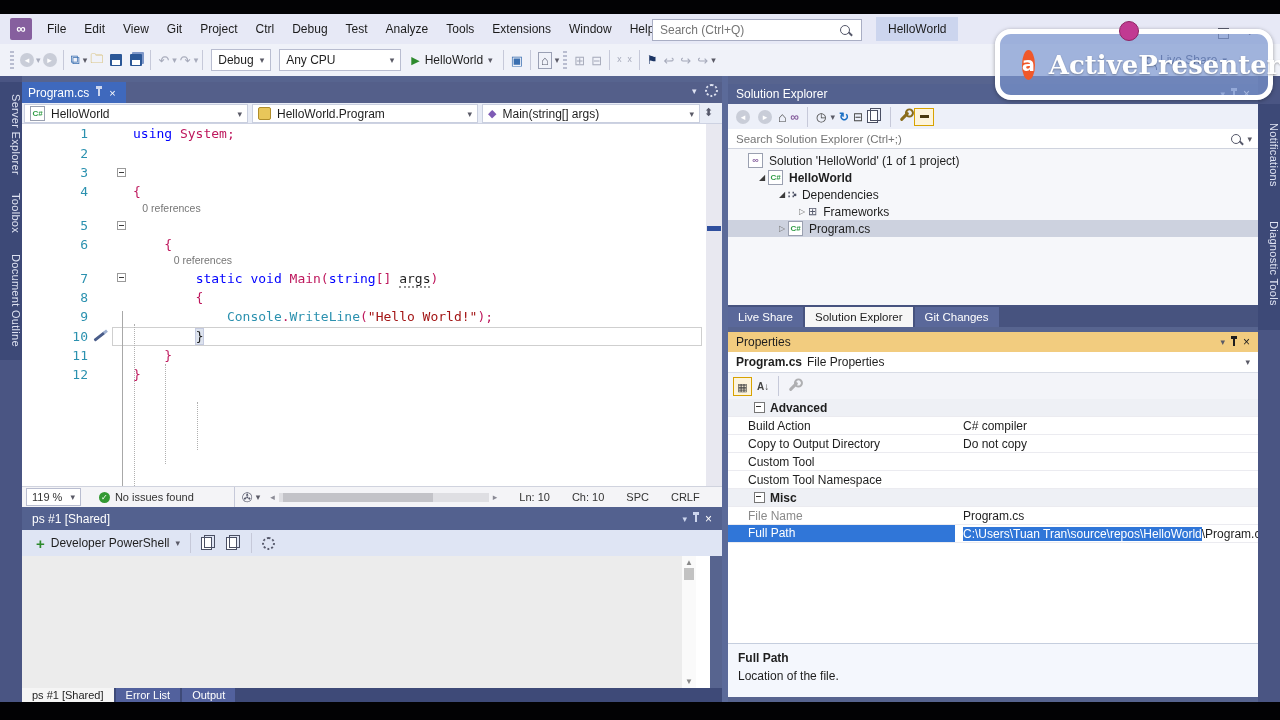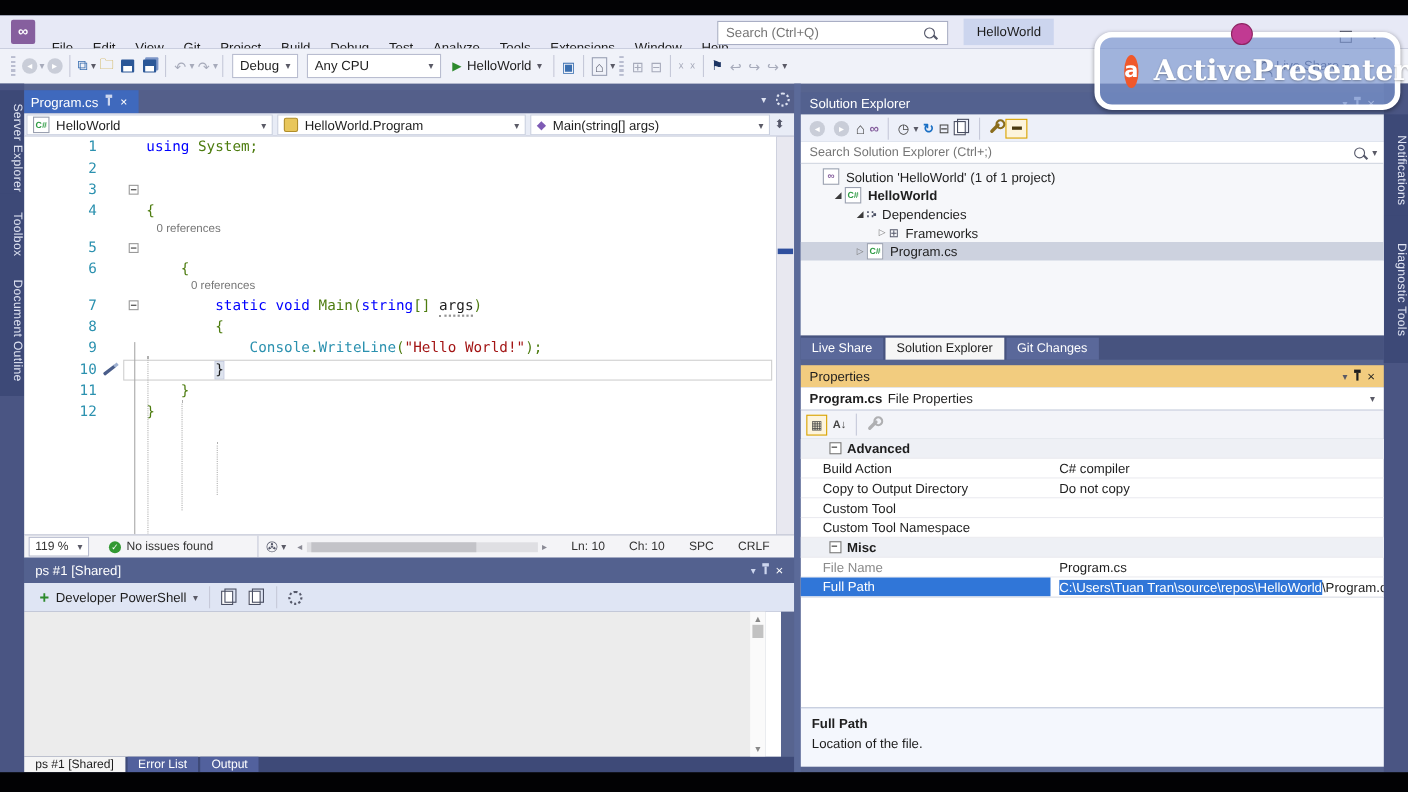--- a/index.html
+++ b/index.html
@@ -11,21 +11,21 @@
   .caret{font-size:9px;color:#5a5a66;}
 
   
   #bar-top{left:0;top:0;width:1280px;height:14px;background:#020204;}
   #bar-bottom{left:0;top:702px;width:1280px;height:18px;background:#020204;}
 
   
   #menubar{left:0;top:14px;width:1280px;height:30px;background:#e7e9f6;}
   #vs-logo{left:10px;top:18px;width:22px;height:22px;background:#865f9e;border-radius:2px;color:#fff;
            font-weight:bold;font-size:13px;text-align:center;line-height:22px;}
-  #menu-items{left:38px;top:28px;height:30px;}
+  #menu-items{left:38px;top:14px;height:30px;}
   .menu-item{padding:0 9px;height:30px;line-height:30px;color:#1b1b1b;}
   #search-box{left:652px;top:19px;width:208px;height:20px;background:#fff;border:1px solid #a9aec4;}
   #search-box input{border:0;outline:0;width:178px;height:18px;margin-left:5px;font-size:12px;color:#777;
                     font-family:"Liberation Sans",sans-serif;background:transparent;}
   .mag{position:relative;width:8px;height:8px;border:1.5px solid #55586a;border-radius:50%;}
   .mag::after{content:"";position:absolute;left:7px;top:7px;width:5px;height:1.5px;background:#55586a;transform:rotate(45deg);}
   #project-chip{left:876px;top:17px;height:24px;padding:0 12px;background:#ccd5ee;line-height:24px;color:#1b1b1b;}
   #avatar{left:1119px;top:21px;width:18px;height:18px;border-radius:50%;background:#c13a92;border:1px solid #8e2463;z-index:95;}
   #win-restore{left:1218px;top:28px;width:9px;height:9px;border:1px solid #5a5e70;z-index:1;}
   #win-chev{left:1246px;top:26px;color:#5a5e70;z-index:1;font-size:10px;}
@@ -84,21 +84,21 @@
 
   #code-area{left:22px;top:124px;width:684px;height:362px;background:#fff;overflow:hidden;}
   .code-row{display:flex;height:19.4px;align-items:center;white-space:pre;position:relative;
             font-family:"DejaVu Sans Mono","Liberation Mono",monospace;font-size:13px;}
   .gutter{width:66px;text-align:right;padding-right:8px;color:#2b91af;flex:0 0 auto;}
   .fold-margin{width:37px;height:100%;position:relative;flex:0 0 auto;}
   .fold-box{position:absolute;left:21px;top:5px;width:9px;height:9px;background:#fff;border:1px solid #9a9a9a;
             box-sizing:border-box;z-index:3;}
   .fold-box::after{content:"";position:absolute;left:1px;top:3px;width:5px;height:1px;background:#3b3b3b;}
   .code-text{flex:1;}
-  .tk-k{color:#0000ff;} .tk-p{color:#4d7c0f;} .tk-ty{color:#2b91af;} .tk-s{color:#a31515;}
+  .tk-k{color:#0000ff;} .tk-p{color:#be185d;} .tk-ty{color:#2b91af;} .tk-s{color:#a31515;}
   .tk-u{color:#1e1e1e;border-bottom:2px dotted #949494;}
   .tk-pm{color:#1e1e1e;background:#dde3ee;outline:1px solid #c5cbe0;}
   .lens-row{height:14px;line-height:13px;font-size:10.5px;color:#767676;font-family:"Liberation Sans",sans-serif;}
   .cur-border{position:absolute;left:90px;right:4px;top:0;bottom:0;border:1px solid #cfcfcf;pointer-events:none;}
   .brush{position:absolute;left:71px;top:8px;width:13px;height:3px;background:#4a5d8a;border-radius:1px;
          transform:rotate(-38deg);}
   .brush::after{content:"";position:absolute;right:-3px;top:0;width:4px;height:3px;background:#9eb0d0;}
   .guide{position:absolute;border-left:1px dotted #b0b0b0;width:0;}
   .guide-solid{position:absolute;border-left:1px solid #a8a8a8;width:0;}
 
@@ -203,21 +203,21 @@
   <div class="abs" id="bar-top"></div>
 
   <div class="abs" id="menubar"></div>
   <div class="abs" id="vs-logo">∞</div>
   <div class="abs flex" id="menu-items">
       <div class="menu-item">File</div>
       <div class="menu-item">Edit</div>
       <div class="menu-item">View</div>
       <div class="menu-item">Git</div>
       <div class="menu-item">Project</div>
-      <div class="menu-item">Build</div>
+      <div class="menu-item">Ctrl</div>
       <div class="menu-item">Debug</div>
       <div class="menu-item">Test</div>
       <div class="menu-item">Analyze</div>
       <div class="menu-item">Tools</div>
       <div class="menu-item">Extensions</div>
       <div class="menu-item">Window</div>
       <div class="menu-item">Help</div>
     </div>
   <div class="abs flex" id="search-box">
     <input placeholder="Search (Ctrl+Q)" style="">

